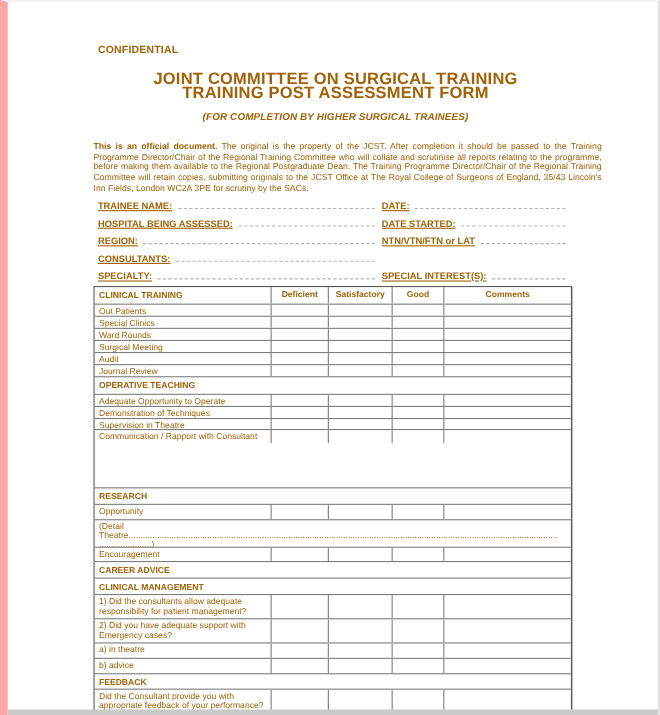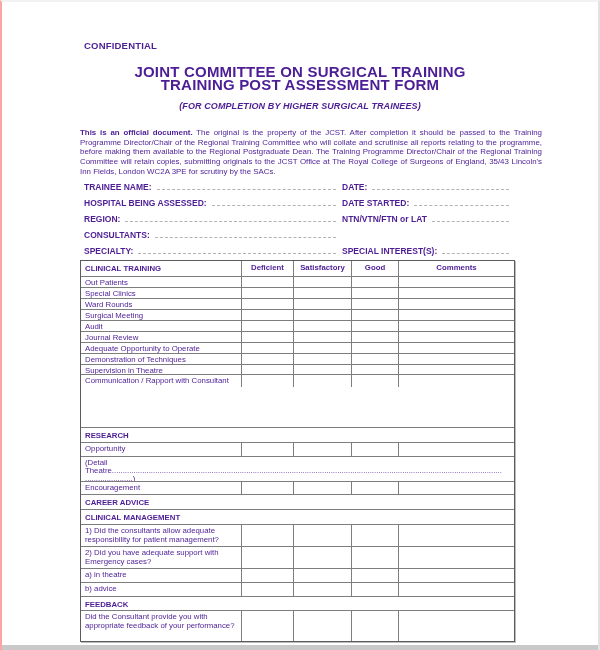--- a/index.html
+++ b/index.html
@@ -1,34 +1,34 @@
 <!DOCTYPE html>
 <html><head>
 <meta charset="utf-8">
 <style>
   html,body{margin:0;padding:0;background:#fff;}
   .sheet{
     position:relative;width:600px;height:650px;background:#ffffff;
-    font-family:"Liberation Sans","DejaVu Sans",sans-serif;color:#4c1d95;
+    font-family:"Liberation Sans","DejaVu Sans",sans-serif;color:#a16207;
     box-sizing:border-box;overflow:hidden;
-    border-left:2px solid #fca5a5;border-top:2px solid #f2f2f2;border-right:2px solid #e2e2e2;
+    border-left:7px solid #fca5a5;border-top:2px solid #f2f2f2;border-right:2px solid #e2e2e2;
   }
   .bottom-strip{position:absolute;left:0;bottom:0;width:600px;height:5px;background:#c9c9c9;}
   .confidential{position:absolute;left:82px;top:38px;font-size:9.5px;font-weight:bold;letter-spacing:.2px;}
   .title{position:absolute;left:0;top:63px;width:596px;text-align:center;font-size:15px;font-weight:bold;line-height:13px;letter-spacing:.2px;}
   .subtitle{position:absolute;left:0;top:99px;width:596px;text-align:center;font-size:9px;font-weight:bold;letter-spacing:.1px;font-style:italic;}
   .intro{position:absolute;left:78px;top:118px;width:462px;font-size:7.9px;line-height:9.7px;text-align:justify;}
   .intro b{font-weight:bold;}
   
   .fields{position:absolute;left:78px;top:175px;width:435px;}
   .frow{display:flex;height:16px;align-items:flex-end;}
   .fcell{display:flex;align-items:flex-end;overflow:hidden;}
   .fcell.l{width:262px;padding-left:4px;box-sizing:border-box;}
   .fcell.r{flex:1;}
-  .flabel{font-size:8.5px;font-weight:bold;white-space:nowrap;line-height:12px;}
+  .flabel{font-size:8.5px;font-weight:bold;white-space:nowrap;line-height:12px;text-decoration:underline;}
   .fill{flex:1;border-bottom:1px dashed #b3b3b3;margin:0 6px 3px 5px;min-width:8px;}
   .frow.lastline{height:10px;}
   .frow.lastline .fill.indent-l{margin-left:46px;}
   .frow.lastline .fill.indent-r{margin-left:92px;}
   
   .jtable{
     position:absolute;left:78px;top:258px;width:435px;box-sizing:border-box;
     border:1px solid #5b5b5b;box-shadow:1px 1px 0 #bdbdbd;background:#fff;font-size:7.8px;
   }
   .trow{display:grid;grid-template-columns:160px 52px 58px 47px 1fr;box-sizing:border-box;overflow:hidden;}
@@ -159,20 +159,23 @@
         <div class="cell"></div>
         <div class="cell"></div>
       </div>
       <div class="trow item" style="height: 11px;">
         <div class="cell labelcell">Journal Review</div>
         <div class="cell"></div>
         <div class="cell"></div>
         <div class="cell"></div>
         <div class="cell"></div>
       </div>
+      <div class="trow section span1" style="height: 16px;">
+        <div class="cell labelcell">OPERATIVE TEACHING</div>
+      </div>
       <div class="trow item" style="height: 11px;">
         <div class="cell labelcell">Adequate Opportunity to Operate</div>
         <div class="cell"></div>
         <div class="cell"></div>
         <div class="cell"></div>
         <div class="cell"></div>
       </div>
       <div class="trow item" style="height: 11px;">
         <div class="cell labelcell">Demonstration of Techniques</div>
         <div class="cell"></div>

